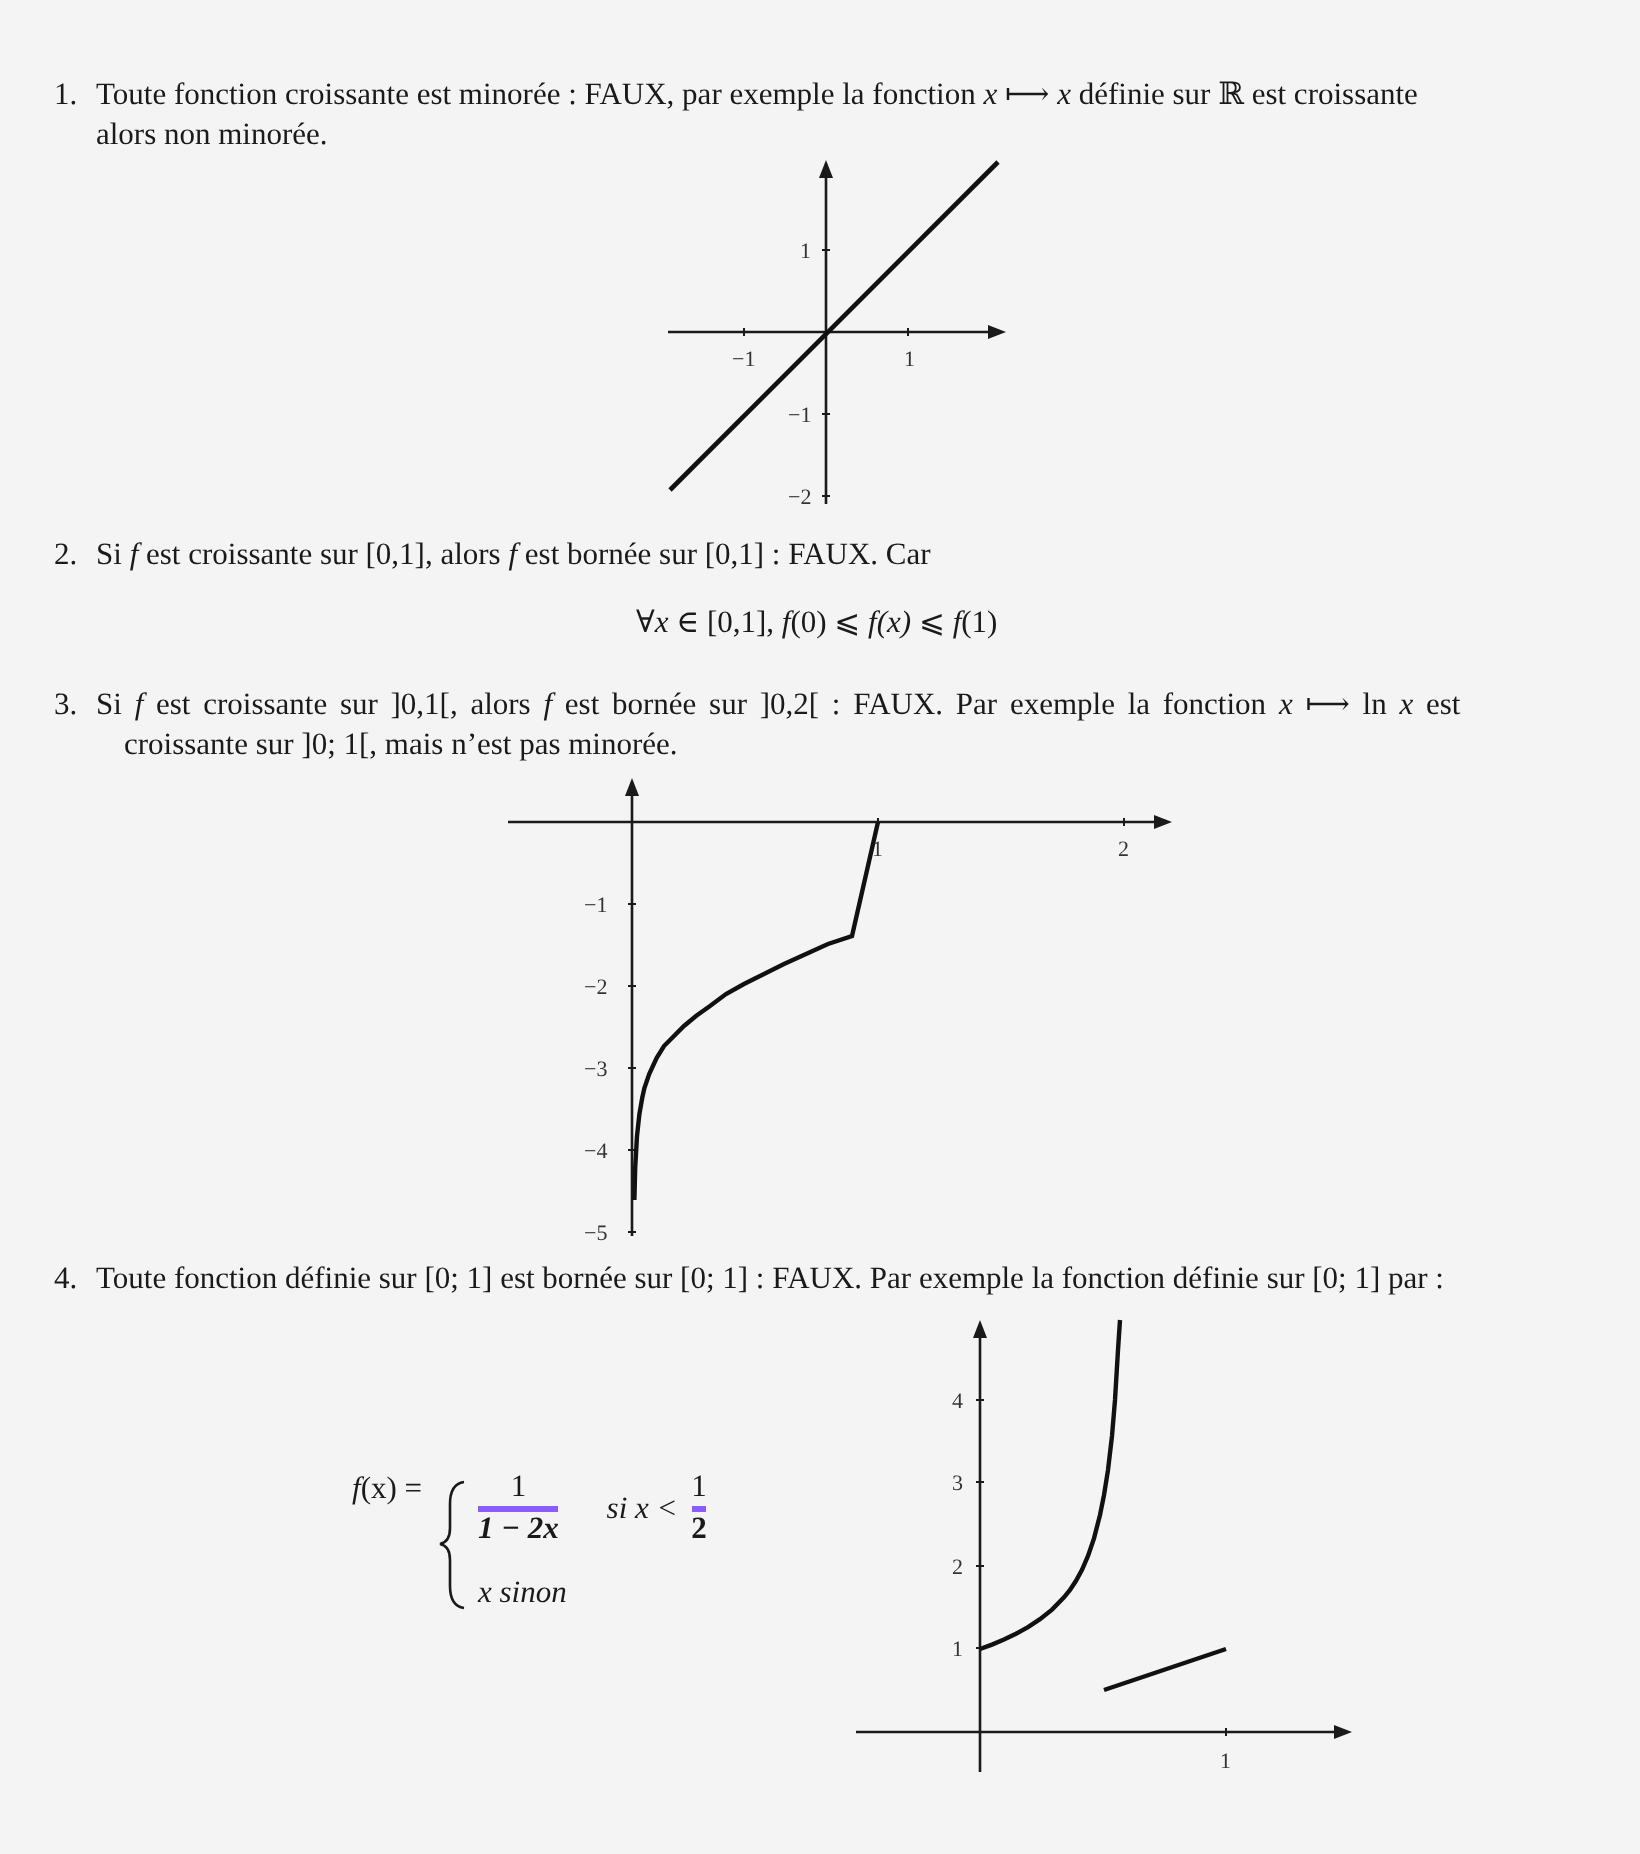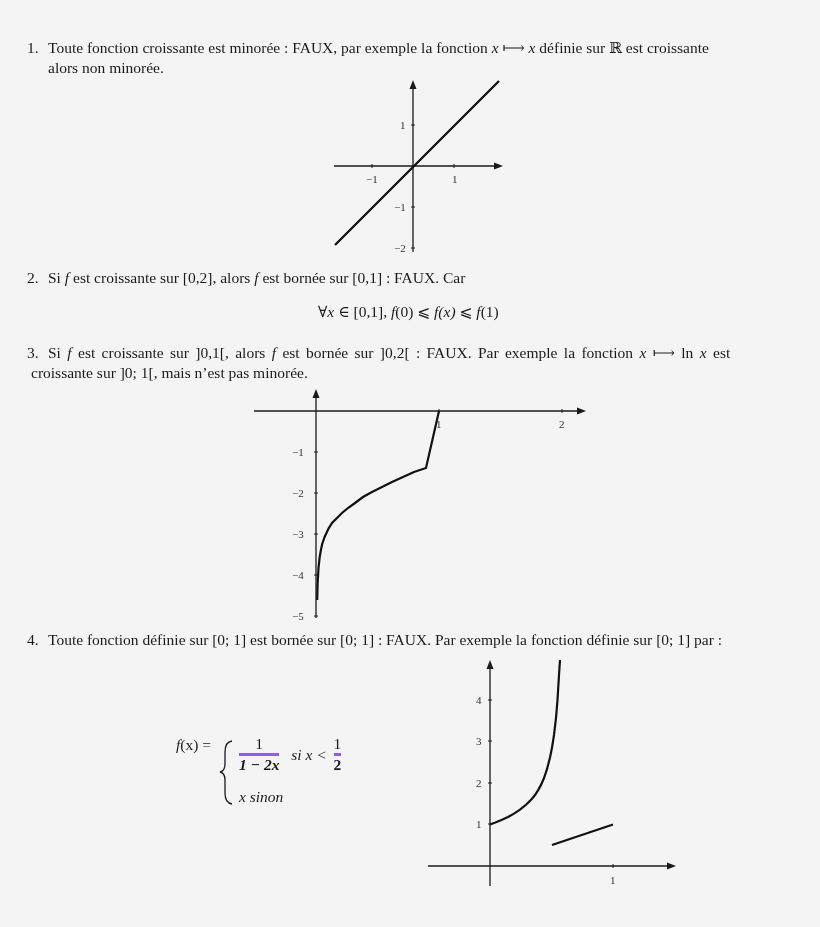--- a/index.html
+++ b/index.html
@@ -46,33 +46,33 @@
   <text class="tick" x="366" y="183">−1</text>
   <text class="tick" x="452" y="183">1</text>
   <text class="tick" x="400" y="129">1</text>
   <text class="tick" x="394" y="211">−1</text>
   <text class="tick" x="394" y="252">−2</text>
 </svg>
 
 <div>
   <span class="num" style="left:27px;top:268px">2.</span>
   <div class="line" style="left:48px;top:268px">
-    <span>Si </span><i>f</i><span> est croissante sur [0,2], alors </span><i>f</i><span> est bornée sur [0,1] : FAUX. Car</span>
+    <span>Si </span><i>f</i><span> est croissante sur [0,1], alors </span><i>f</i><span> est bornée sur [0,1] : FAUX. Car</span>
   </div>
   <div class="line" style="left:318px;top:302px">
     <span>∀</span><i>x</i><span> ∈ [0,1], </span><i>f</i><span>(0) ⩽ </span><i>f</i><i>(x)</i><span> ⩽ </span><i>f</i><span>(1)</span>
   </div>
 </div>
 
 <div>
   <span class="num" style="left:27px;top:343px">3.</span>
   <div class="line" style="left:48px;top:343px;word-spacing:2.5px">
     <span>Si </span><i>f</i><span> est croissante sur ]0,1[, alors </span><i>f</i><span> est bornée sur ]0,2[ : FAUX. Par exemple la fonction </span><i>x</i><span> ⟼ ln </span><i>x</i><span> est</span>
   </div>
-  <div class="line" style="left:31px;top:363px">croissante sur ]0; 1[, mais n’est pas minorée.</div>
+  <div class="line" style="left:62px;top:363px">croissante sur ]0; 1[, mais n’est pas minorée.</div>
 </div>
 
 <svg width="820" height="927">
   <g stroke="#1a1a1a" stroke-width="1.3" fill="none">
     <line x1="254" y1="411" x2="582" y2="411"></line>
     <line x1="316" y1="618" x2="316" y2="394"></line>
   </g>
   <polygon points="586,411 577,407.5 577,414.5" fill="#1a1a1a"></polygon>
   <polygon points="316,389 312.5,398 319.5,398" fill="#1a1a1a"></polygon>
   <g stroke="#1a1a1a" stroke-width="1">
@@ -104,21 +104,21 @@
     <i>f</i><span>(x) =</span>
   </div>
   <svg width="820" height="927">
     <path d="M232,741 Q225,742 225,752 L225,764 Q225,771 220,772 Q225,773 225,780 L225,793 Q225,803 232,804" fill="none" stroke="#1a1a1a" stroke-width="1.3"></path>
   </svg>
   <div class="piece" style="left:239px;top:735px">
     <span class="frac">
       <span>1</span>
       <span class="den it">1 − 2x</span>
     </span>
-    <span class="it" style="vertical-align:middle;margin-left:8px">si x &lt;</span>
+    <span class="it" style="vertical-align:middle;margin-left:20px">si x &lt;</span>
     <span class="frac" style="margin-left:3px">
       <span>1</span>
       <span class="den">2</span>
     </span>
   </div>
   <div class="piece it" style="left:239px;top:788px">x sinon</div>
 </div>
 
 <svg width="820" height="927">
   <g stroke="#1a1a1a" stroke-width="1.3" fill="none">

